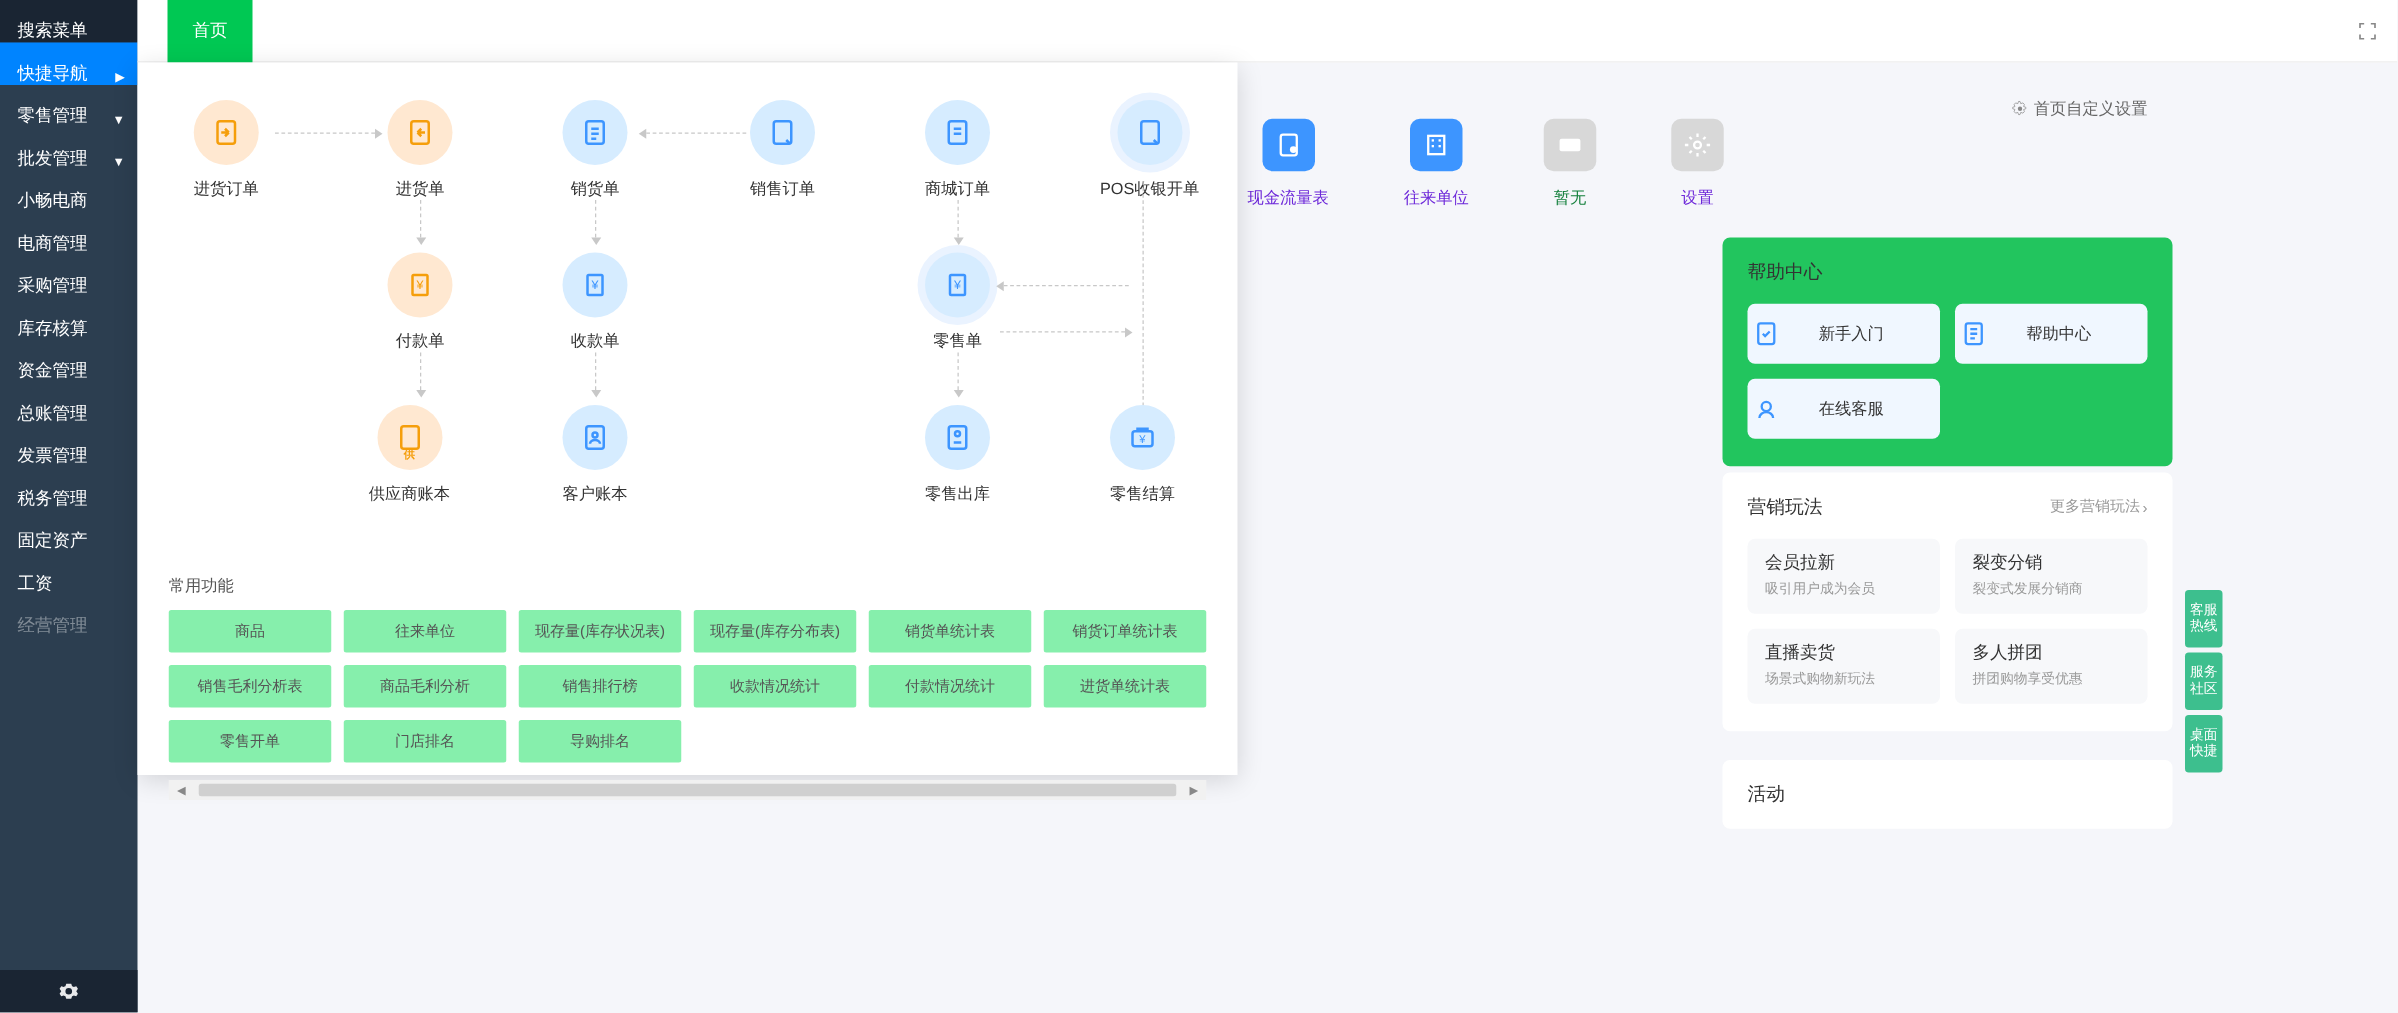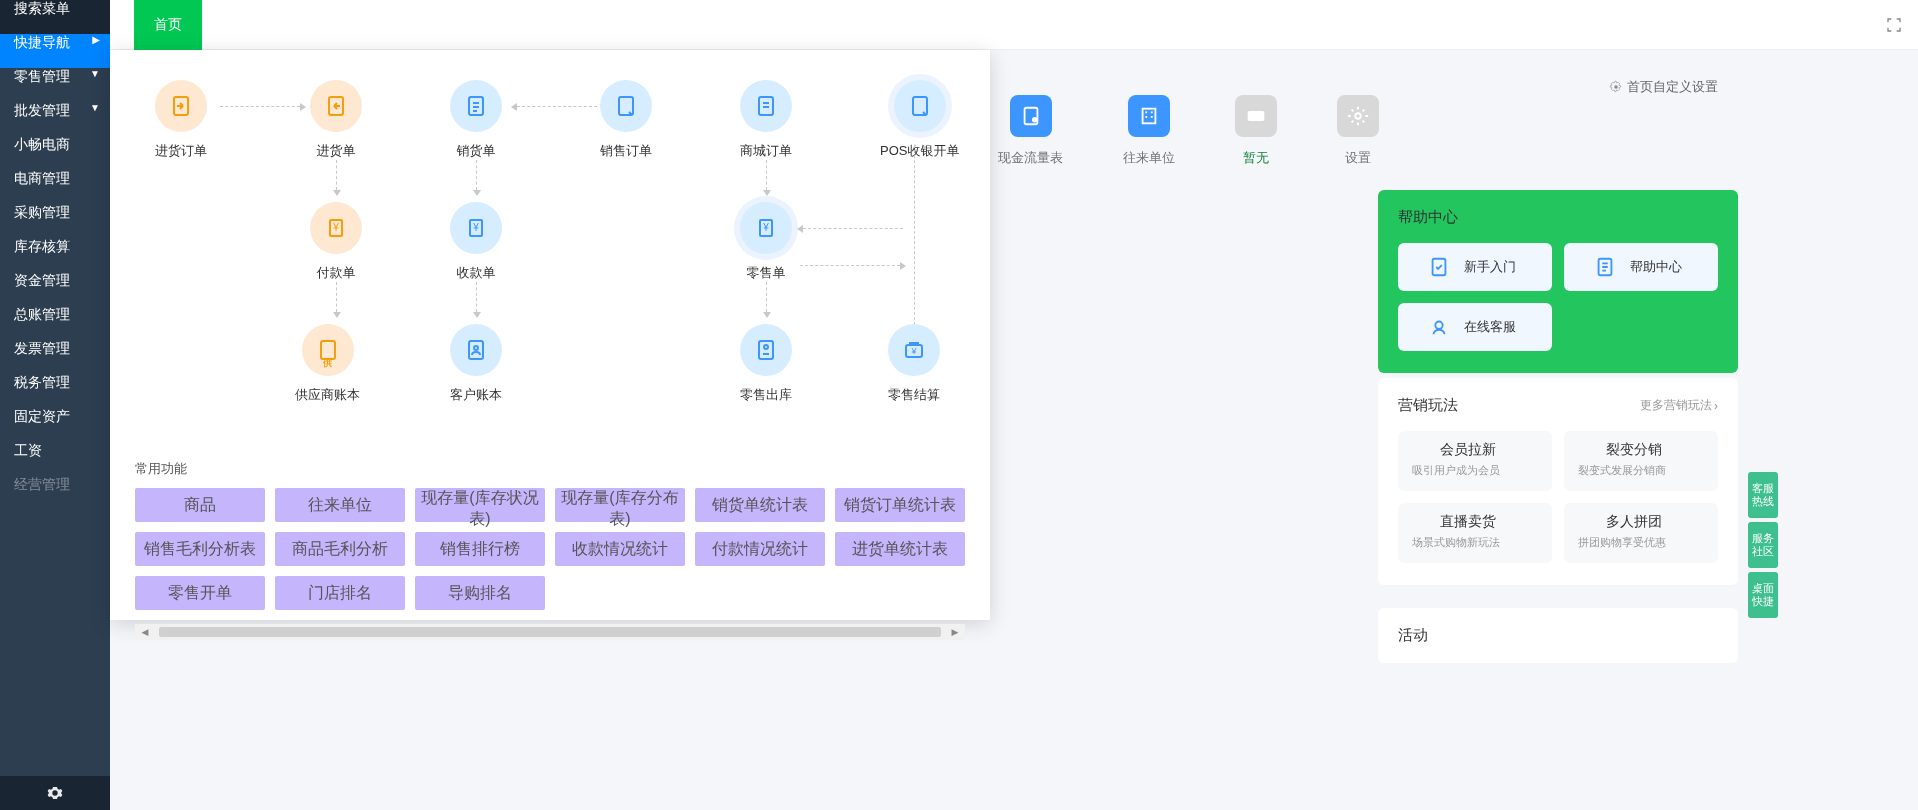--- a/index.html
+++ b/index.html
@@ -1,20 +1,20 @@
 <!DOCTYPE html>
 <html><head>
 <meta charset="utf-8">
 <style>
 * { margin: 0; padding: 0; box-sizing: border-box; font-family: -apple-system, "Microsoft YaHei", sans-serif; }
 body { background: #f5f6fa; overflow: hidden; width: 1918px; height: 810px; position: relative; }
 
 
 .sidebar { position: absolute; left: 0; top: 0; width: 110px; height: 100%; background: #2c3e50; color: #fff; display: flex; flex-direction: column; }
-.sidebar-item { height: 34px; padding: 0 14px; display: flex; align-items: flex-start; font-size: 14px; cursor: pointer; position: relative; }
+.sidebar-item { height: 34px; padding: 0 14px; display: flex; align-items: flex-end; font-size: 14px; cursor: pointer; position: relative; }
 .sidebar-item.search { background: #1a2533; }
 .sidebar-item.active { background: #0084ff; }
 .sidebar-item .caret { position: absolute; right: 10px; font-size: 10px; }
 .expand-caret { color: #fff; }
 .sidebar-footer { margin-top: auto; height: 34px; display: flex; align-items: center; justify-content: center; background: #1a2533; }
 .gear-icon { width: 16px; height: 16px; }
 
 
 .topbar { position: absolute; left: 110px; right: 0; top: 0; height: 50px; background: #fff; border-bottom: 1px solid #eee; display: flex; align-items: center; }
 .topbar-tab { height: 50px; padding: 0 20px; display: flex; align-items: center; font-size: 14px; background: #00c853; color: #fff; margin-left: 24px; }
@@ -23,21 +23,21 @@
 
 
 .customize-link { position: absolute; right: 200px; top: 78px; font-size: 13px; color: #666; display: flex; align-items: center; gap: 4px; cursor: pointer; }
 
 
 .top-shortcuts { position: absolute; left: 998px; top: 95px; display: flex; gap: 60px; }
 .top-shortcut { display: flex; flex-direction: column; align-items: center; gap: 12px; cursor: pointer; }
 .top-shortcut-icon { width: 42px; height: 42px; border-radius: 8px; display: flex; align-items: center; justify-content: center; }
 .top-shortcut-icon.blue { background: #3d95ff; color: #fff; }
 .top-shortcut-icon.gray { background: #d8d8d8; color: #fff; }
-.top-shortcut-label { font-size: 13px; color: #737373; }
+.top-shortcut-label { font-size: 13px; color: #6d28d9; }
 .top-shortcut.disabled .top-shortcut-label { color: #15803d; }
 
 
 .flyout { position: absolute; left: 110px; top: 50px; width: 880px; height: 570px; background: #fff; box-shadow: 0 4px 20px rgba(0,0,0,0.15); z-index: 100; padding: 30px 25px 10px; }
 .flow-area { position: relative; height: 380px; }
 .flow-node { position: absolute; display: flex; flex-direction: column; align-items: center; gap: 10px; cursor: pointer; }
 .flow-circle { width: 52px; height: 52px; border-radius: 50%; display: flex; align-items: center; justify-content: center; position: relative; }
 .flow-circle.orange { background: #ffe8d1; color: #f59e0b; }
 .flow-circle.blue { background: #d6ecff; color: #3d95ff; }
 .flow-circle.blue-ring { background: #d6ecff; color: #3d95ff; box-shadow: 0 0 0 6px #eaf3ff; }
@@ -47,40 +47,40 @@
 .arrow { position: absolute; color: #c8c8c8; }
 .arrow.horizontal { height: 1px; border-top: 1px dashed #c8c8c8; }
 .arrow.vertical { width: 1px; border-left: 1px dashed #c8c8c8; }
 .arrow::after { content: ''; position: absolute; width: 0; height: 0; }
 .arrow.right::after { right: -6px; top: -4px; border-left: 6px solid #c8c8c8; border-top: 4px solid transparent; border-bottom: 4px solid transparent; }
 .arrow.left::after { left: -6px; top: -4px; border-right: 6px solid #c8c8c8; border-top: 4px solid transparent; border-bottom: 4px solid transparent; }
 .arrow.down::after { bottom: -6px; left: -4px; border-top: 6px solid #c8c8c8; border-left: 4px solid transparent; border-right: 4px solid transparent; }
 
 .common-title { font-size: 13px; color: #555; margin-bottom: 10px; }
 .common-grid { display: grid; grid-template-columns: repeat(6, 1fr); gap: 10px; }
-.common-btn { height: 34px; background: #c4b5fd; border: none; font-size: 16px; color: #555; cursor: pointer; border-radius: 2px; }
+.common-btn { height: 34px; background: #86efac; border: none; font-size: 12px; color: #555; cursor: pointer; border-radius: 2px; }
 .hscroll { margin-top: 14px; height: 16px; background: #f1f1f1; position: relative; display: flex; align-items: center; }
 .hscroll-thumb { position: absolute; left: 24px; right: 24px; height: 10px; background: #d0d0d0; border-radius: 2px; }
 .hscroll-btn { width: 20px; height: 16px; display: flex; align-items: center; justify-content: center; font-size: 9px; color: #888; cursor: pointer; z-index: 1; }
 .hscroll-btn.right { margin-left: auto; }
 
 
 .help-panel { position: absolute; right: 180px; top: 190px; width: 360px; background: #22c55e; border-radius: 6px; padding: 18px 20px 22px; }
 .panel-title { font-size: 15px; color: #333; font-weight: 500; margin-bottom: 16px; }
 .help-grid { display: grid; grid-template-columns: 1fr 1fr; gap: 12px; }
-.help-item { height: 48px; background: #f0f7ff; border-radius: 6px; display: flex; align-items: center; padding: 0 30px; gap: 14px; cursor: pointer; }
+.help-item { height: 48px; background: #f0f7ff; border-radius: 6px; display: flex; align-items: center; padding: 0 4px; gap: 31px; cursor: pointer; }
 .help-icon { width: 22px; height: 22px; color: #3d95ff; flex-shrink: 0; }
 .help-label { font-size: 13px; color: #333; }
 
 .marketing-panel { position: absolute; right: 180px; top: 378px; width: 360px; background: #fff; border-radius: 6px; padding: 18px 20px 22px; }
 .panel-header { display: flex; align-items: center; justify-content: space-between; margin-bottom: 16px; }
 .more-link { font-size: 12px; color: #999; cursor: pointer; display: flex; align-items: center; gap: 2px; margin-left: 32px; }
 .marketing-grid { display: grid; grid-template-columns: 1fr 1fr; gap: 12px; }
 .marketing-item { height: 60px; background: #f7f8fa; border-radius: 6px; padding: 10px 14px; cursor: pointer; position: relative; overflow: hidden; }
-.marketing-item-title { font-size: 14px; color: #333; font-weight: 500; margin-bottom: 4px; margin-left: 28px; }
+.marketing-item-title { font-size: 14px; color: #333; font-weight: 500; margin-bottom: 4px; }
 .marketing-item-desc { font-size: 11px; color: #999; }
 
 .activity-panel { position: absolute; right: 180px; top: 608px; width: 360px; background: #fff; border-radius: 6px; padding: 18px 20px; }
 
 
 .float-btns { position: absolute; right: 140px; top: 472px; display: flex; flex-direction: column; gap: 4px; }
 .float-btn { width: 30px; height: 46px; background: #3dbf8e; color: #fff; font-size: 11px; display: flex; align-items: center; justify-content: center; text-align: center; border-radius: 3px; cursor: pointer; writing-mode: horizontal-tb; padding: 4px 2px; line-height: 1.2; }
 </style>
 </head>
 <body>

